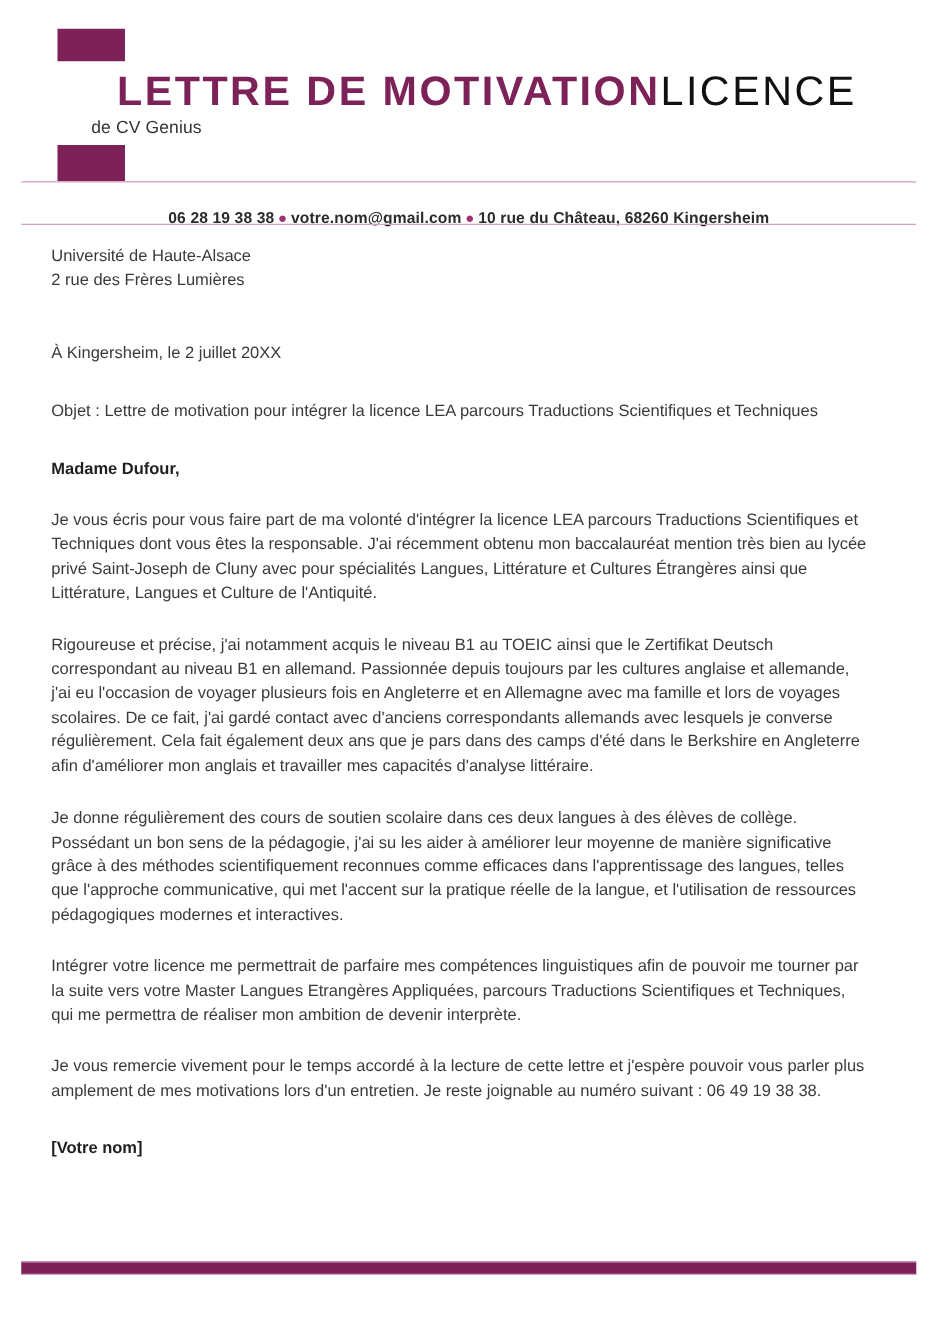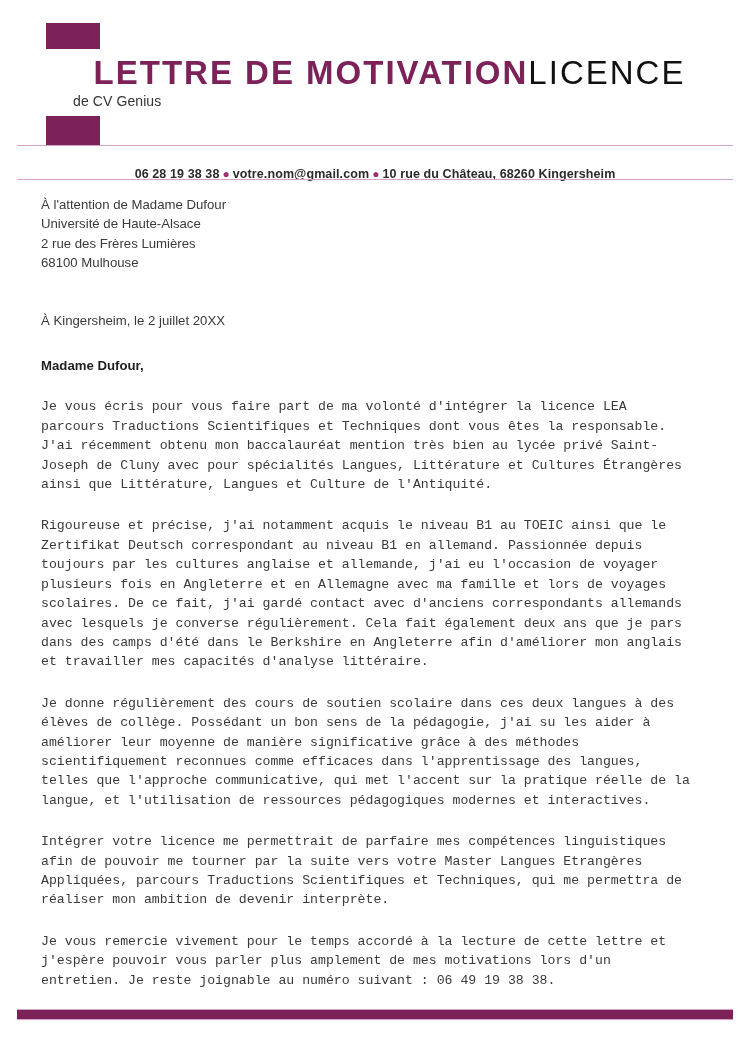--- a/index.html
+++ b/index.html
@@ -117,21 +117,20 @@
     margin-top: 28px;
   }
   .salutation {
     margin-top: 26px;
     font-weight: bold;
     color: #1f1f1f;
   }
   p.para {
     margin: 0;
     padding-top: 22px;
-    font-family: Liberation Mono, monospace;
   }
   .signature {
     margin-top: 26px;
     font-weight: bold;
     color: #1f1f1f;
   }
 
   
   .footer-bar {
     position: absolute;
@@ -165,32 +164,32 @@
 
 <div class="contact">
   <span>06 28 19 38 38</span><span class="dot">●</span><span>votre.nom@gmail.com</span><span class="dot">●</span><span>10 rue du Château, 68260 Kingersheim</span>
 </div>
 
 <div class="rule rule-bottom"></div>
 
 <div class="body-area">
 
   <div>
-    <span class="addr-line">À l'attention de Madame Dufour</span>
     <span class="addr-line">Université de Haute-Alsace</span>
     <span class="addr-line">2 rue des Frères Lumières</span>
-    <span class="addr-line">68100 Mulhouse</span>
   </div>
 
   <div class="date-line">À Kingersheim, le 2 juillet 20XX</div>
 
+  <div class="subject">Objet : Lettre de motivation pour intégrer la licence LEA parcours Traductions Scientifiques et Techniques</div>
 
   <div class="salutation">Madame Dufour,</div>
 
   <p class="para">Je vous écris pour vous faire part de ma volonté d'intégrer la licence LEA parcours Traductions Scientifiques et Techniques dont vous êtes la responsable. J'ai récemment obtenu mon baccalauréat mention très bien au lycée privé Saint-Joseph de Cluny avec pour spécialités Langues, Littérature et Cultures Étrangères ainsi que Littérature, Langues et Culture de l'Antiquité.</p>
   <p class="para">Rigoureuse et précise, j'ai notamment acquis le niveau B1 au TOEIC ainsi que le Zertifikat Deutsch correspondant au niveau B1 en allemand. Passionnée depuis toujours par les cultures anglaise et allemande, j'ai eu l'occasion de voyager plusieurs fois en Angleterre et en Allemagne avec ma famille et lors de voyages scolaires. De ce fait, j'ai gardé contact avec d'anciens correspondants allemands avec lesquels je converse régulièrement. Cela fait également deux ans que je pars dans des camps d'été dans le Berkshire en Angleterre afin d'améliorer mon anglais et travailler mes capacités d'analyse littéraire.</p>
   <p class="para">Je donne régulièrement des cours de soutien scolaire dans ces deux langues à des élèves de collège. Possédant un bon sens de la pédagogie, j'ai su les aider à améliorer leur moyenne de manière significative grâce à des méthodes scientifiquement reconnues comme efficaces dans l'apprentissage des langues, telles que l'approche communicative, qui met l'accent sur la pratique réelle de la langue, et l'utilisation de ressources pédagogiques modernes et interactives.</p>
   <p class="para">Intégrer votre licence me permettrait de parfaire mes compétences linguistiques afin de pouvoir me tourner par la suite vers votre Master Langues Etrangères Appliquées, parcours Traductions Scientifiques et Techniques, qui me permettra de réaliser mon ambition de devenir interprète.</p>
   <p class="para">Je vous remercie vivement pour le temps accordé à la lecture de cette lettre et j'espère pouvoir vous parler plus amplement de mes motivations lors d'un entretien. Je reste joignable au numéro suivant : 06 49 19 38 38.</p>
 
+  <div class="signature">[Votre nom]</div>
 </div>
 
 <div class="footer-bar"></div>
 
 </body></html>

